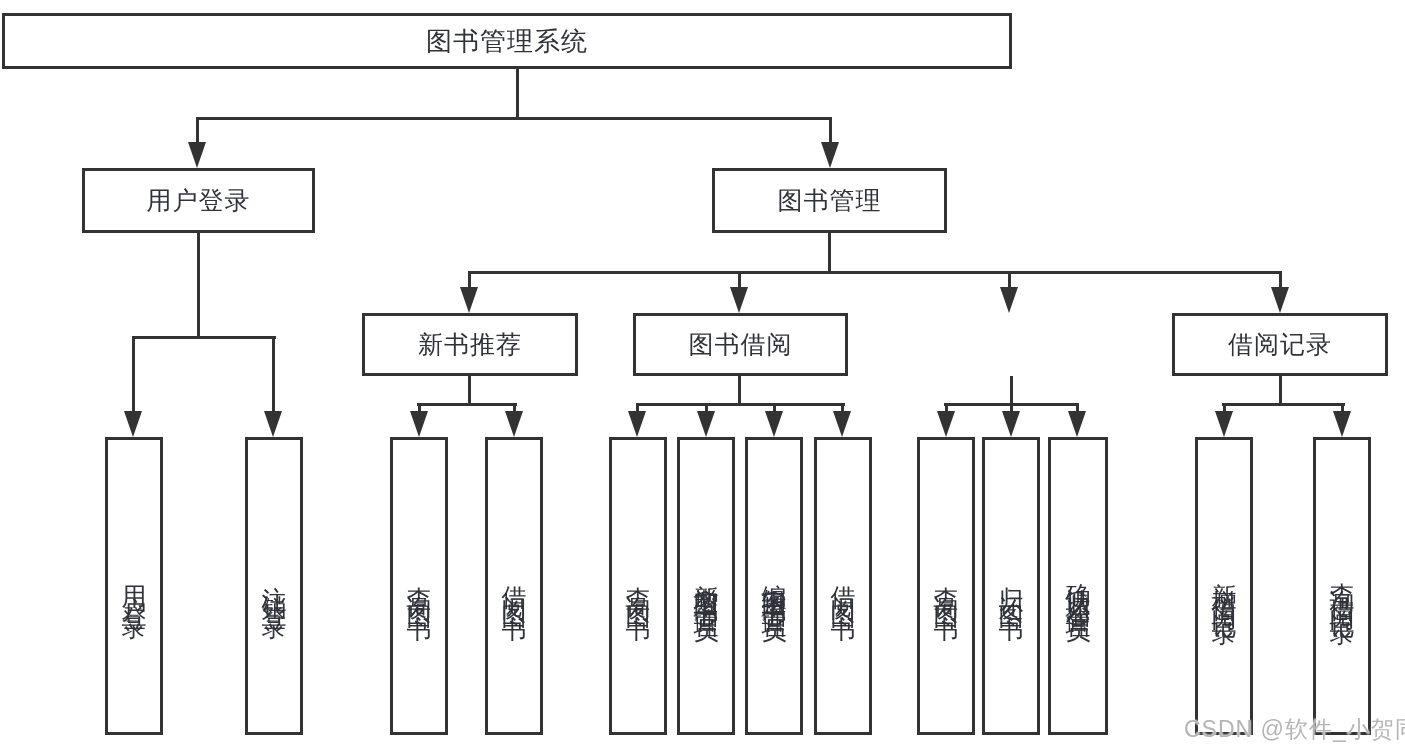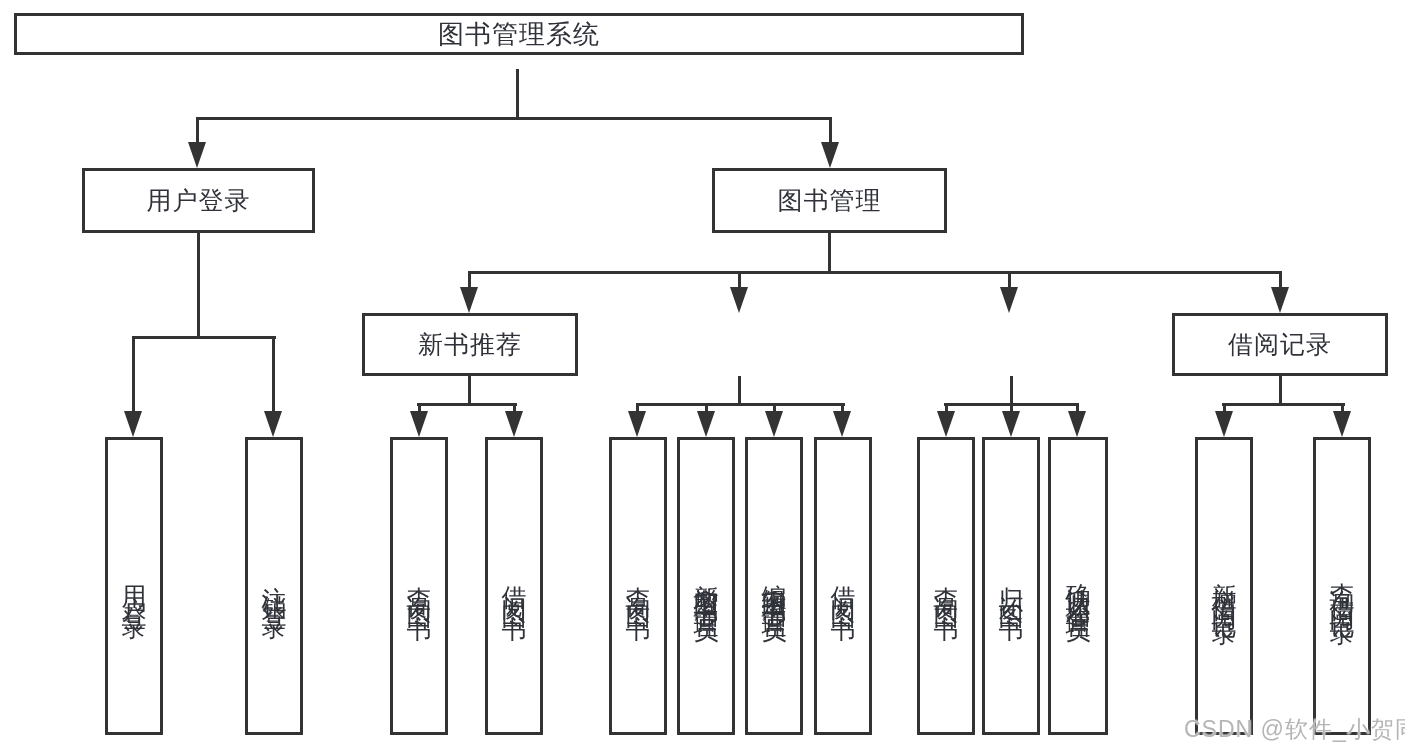--- a/index.html
+++ b/index.html
@@ -58,33 +58,36 @@
     white-space: nowrap;
     text-shadow: 0 0 2px #ffffff, 0 0 2px #ffffff;
     z-index: 5;
   }
 </style>
 </head>
 <body>
 
 <div class="stage">
 
-  <div class="box hbox" style="left:14px;top:13px;width:1010px;height:42px">
+  <div class="box hbox" style="left:2px;top:13px;width:1010px;height:56px">
     <span class="root-label">图书管理系统</span>
   </div>
 
   <div class="box hbox" style="left:82px;top:168px;width:233px;height:65px">
     <span class="l2-label">用户登录</span>
   </div>
   <div class="box hbox" style="left:712px;top:168px;width:235px;height:65px">
     <span class="l2-label">图书管理</span>
   </div>
 
   <div class="box hbox" style="left:362px;top:313px;width:216px;height:63px">
     <span class="l3-label">新书推荐</span>
+  </div>
+  <div class="box hbox" style="left:633px;top:313px;width:215px;height:63px">
+    <span class="l3-label">图书借阅</span>
   </div>
   <div class="box hbox" style="left:1172px;top:313px;width:216px;height:63px">
     <span class="l3-label">借阅记录</span>
   </div>
 
   <div class="box vbox sp-wide" style="left:105px;top:437px;width:58px;height:298px">
     <span>用户登录</span>
   </div>
   <div class="box vbox sp-wide" style="left:245px;top:437px;width:58px;height:298px">
     <span>注销登录</span>

